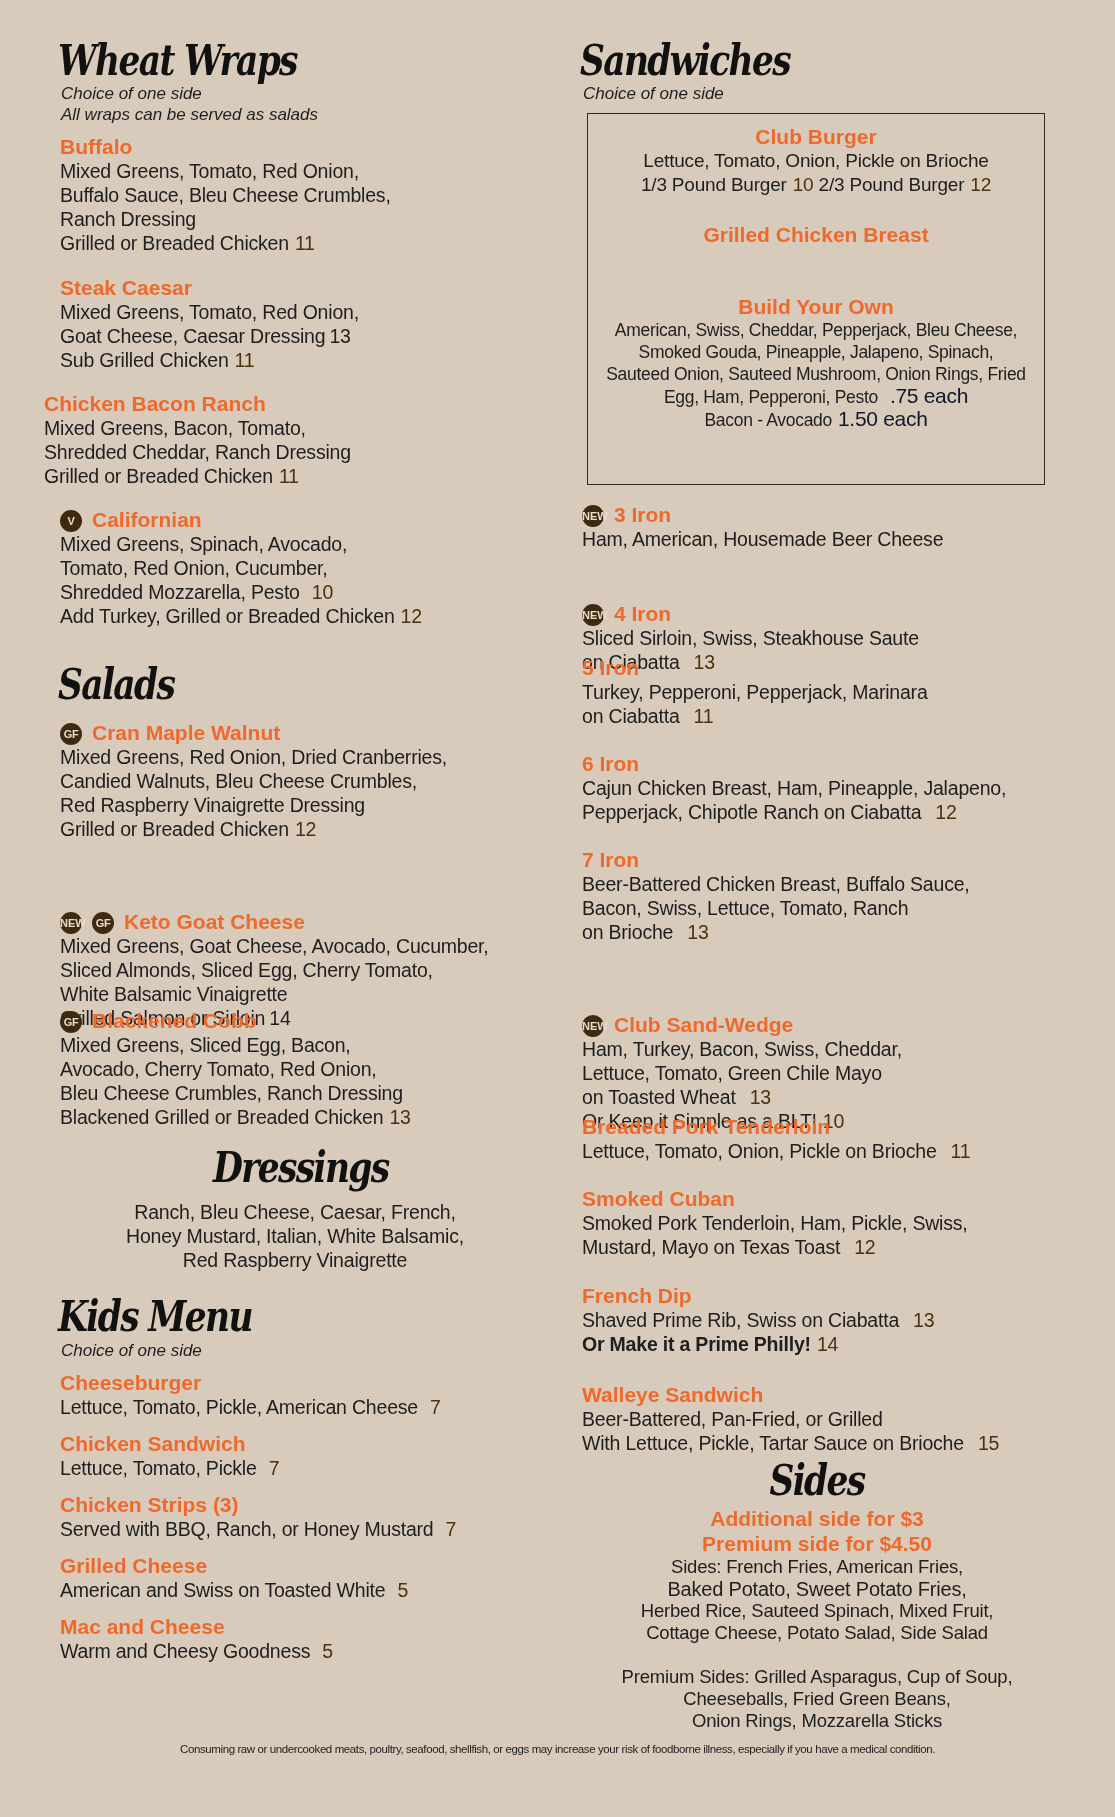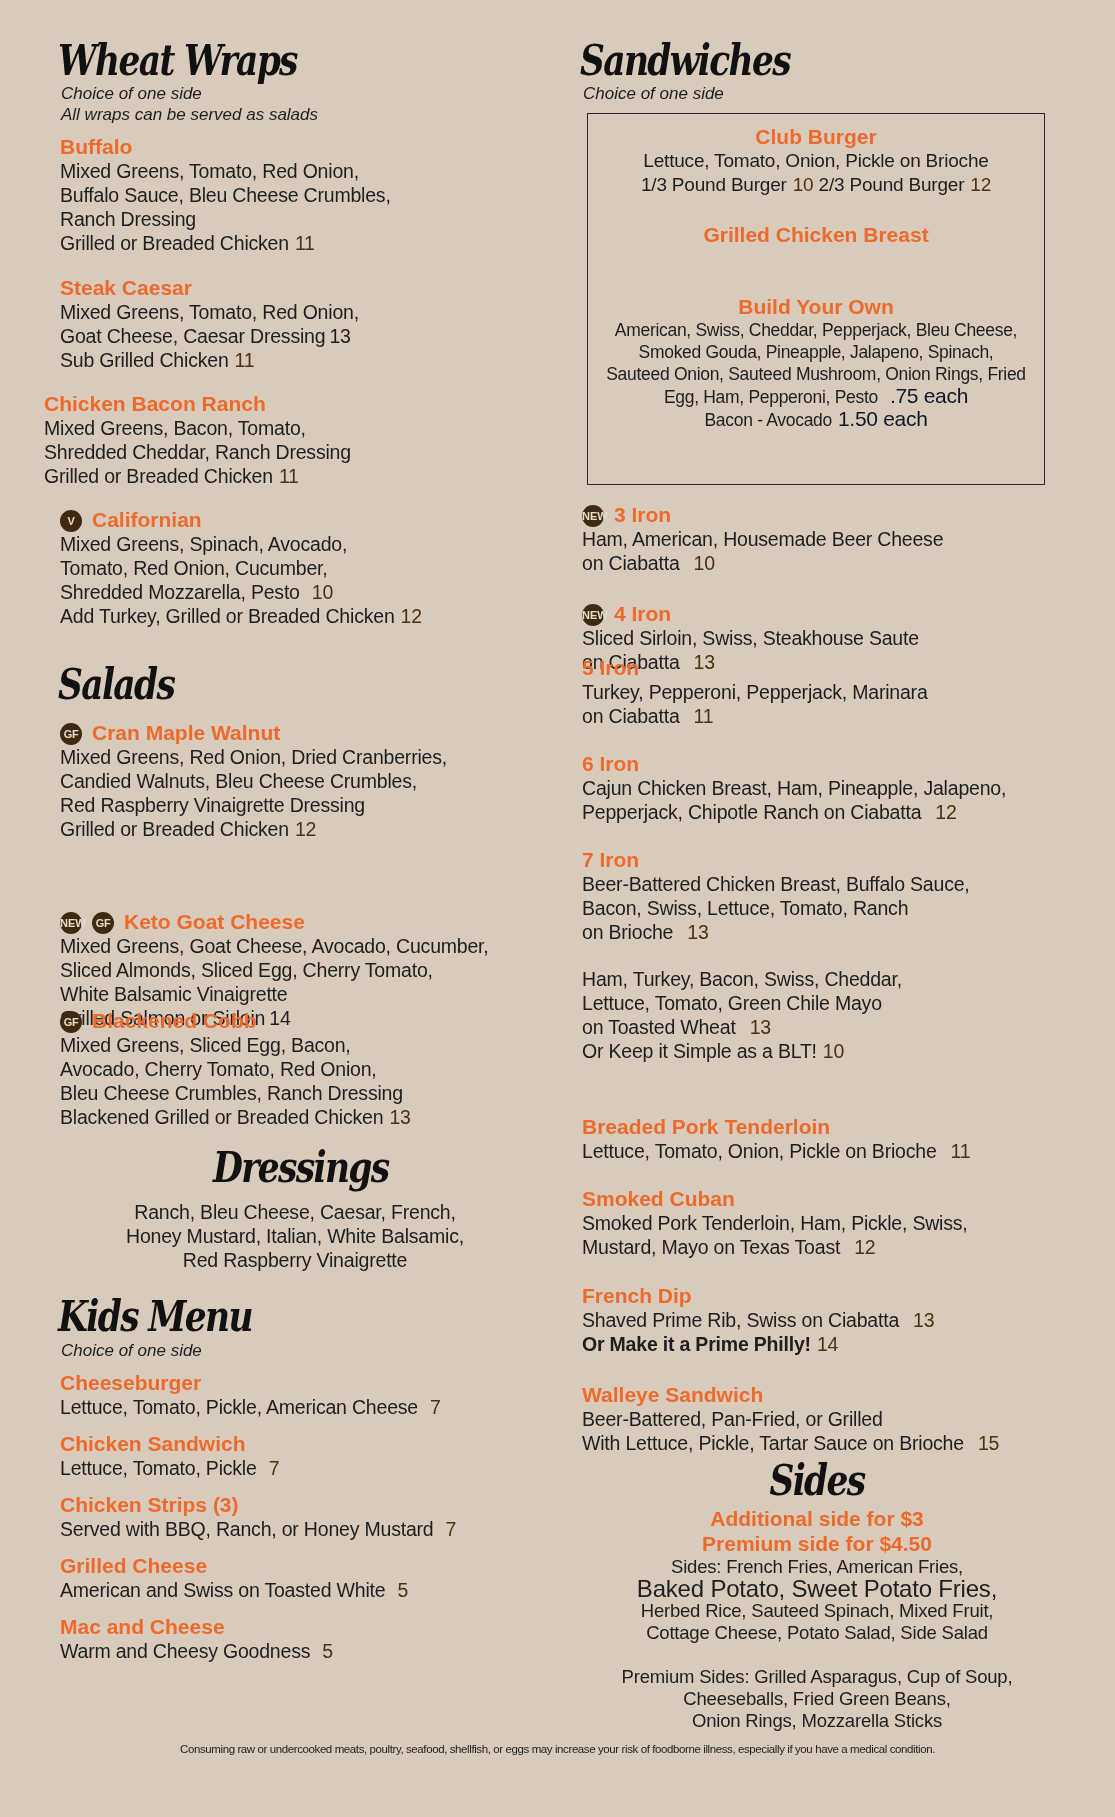--- a/index.html
+++ b/index.html
@@ -161,21 +161,20 @@
     <div class="line small">Smoked Gouda, Pineapple, Jalapeno, Spinach,</div>
     <div class="line small">Sauteed Onion, Sauteed Mushroom, Onion Rings, Fried</div>
     <div class="line small"><span>Egg, Ham, Pepperoni, Pesto</span><span class="price-lg" style="margin-left:12px">.75 each</span></div>
     <div class="line small"><span>Bacon - Avocado</span><span class="price-lg">1.50 each</span></div>
   </div>
 </div>
 
 <div class="blk" style="left:582px; top:457px;">
   <div class="name"><span class="badge new">NEW</span><span>3 Iron</span></div>
   <div class="line">Ham, American, Housemade Beer Cheese</div>
-  <div class="line"><span>on Ciabatta</span><span class="price" style="margin-left:14px">10</span></div>
 </div>
 
 <div class="blk" style="left:582px; top:556px;">
   <div class="name"><span class="badge new">NEW</span><span>4 Iron</span></div>
   <div class="line">Sliced Sirloin, Swiss, Steakhouse Saute</div>
   <div class="line"><span>on Ciabatta</span><span class="price" style="margin-left:14px">13</span></div>
 </div>
 
 <div class="blk" style="left:582px; top:655px;">
   <div class="name">5 Iron</div>
@@ -190,20 +189,21 @@
 </div>
 
 <div class="blk" style="left:582px; top:847px;">
   <div class="name">7 Iron</div>
   <div class="line">Beer-Battered Chicken Breast, Buffalo Sauce,</div>
   <div class="line">Bacon, Swiss, Lettuce, Tomato, Ranch</div>
   <div class="line"><span>on Brioche</span><span class="price" style="margin-left:14px">13</span></div>
 </div>
 
 <div class="blk" style="left:582px; top:967px;">
+  <div class="name"><span class="badge new">NEW</span><span>Club Sand-Wedge</span></div>
   <div class="line">Ham, Turkey, Bacon, Swiss, Cheddar,</div>
   <div class="line">Lettuce, Tomato, Green Chile Mayo</div>
   <div class="line"><span>on Toasted Wheat</span><span class="price" style="margin-left:14px">13</span></div>
   <div class="line"><span>Or Keep it Simple as a BLT!</span><span class="price">10</span></div>
 </div>
 
 <div class="blk" style="left:582px; top:1114px;">
   <div class="name">Breaded Pork Tenderloin</div>
   <div class="line"><span>Lettuce, Tomato, Onion, Pickle on Brioche</span><span class="price" style="margin-left:14px">11</span></div>
 </div>
@@ -224,21 +224,21 @@
   <div class="name">Walleye Sandwich</div>
   <div class="line">Beer-Battered, Pan-Fried, or Grilled</div>
   <div class="line"><span>With Lettuce, Pickle, Tartar Sauce on Brioche</span><span class="price" style="margin-left:14px">15</span></div>
 </div>
 
 <div class="blk script center" style="left:717px; width:200px; top:1458px;">Sides</div>
 <div class="blk center" style="left:582px; width:470px; top:1506px;">
   <div class="name">Additional side for $3</div>
   <div class="name">Premium side for $4.50</div>
   <div class="line" style="font-size:18.5px; line-height:22px">Sides: French Fries, American Fries,</div>
-  <div class="line" style="font-size:24px; line-height:22px">Baked Potato, Sweet Potato Fries,</div>
+  <div class="line" style="font-size:20px; line-height:22px">Baked Potato, Sweet Potato Fries,</div>
   <div class="line" style="font-size:18.5px; line-height:22px">Herbed Rice, Sauteed Spinach, Mixed Fruit,</div>
   <div class="line" style="font-size:18.5px; line-height:22px">Cottage Cheese, Potato Salad, Side Salad</div>
   <div style="height:22px"></div>
   <div class="line" style="font-size:18.5px; line-height:22px">Premium Sides: Grilled Asparagus, Cup of Soup,</div>
   <div class="line" style="font-size:18.5px; line-height:22px">Cheeseballs, Fried Green Beans,</div>
   <div class="line" style="font-size:18.5px; line-height:22px">Onion Rings, Mozzarella Sticks</div>
 </div>
 
 <div class="disclaimer">Consuming raw or undercooked meats, poultry, seafood, shellfish, or eggs may increase your risk of foodborne illness, especially if you have a medical condition.</div>
 

